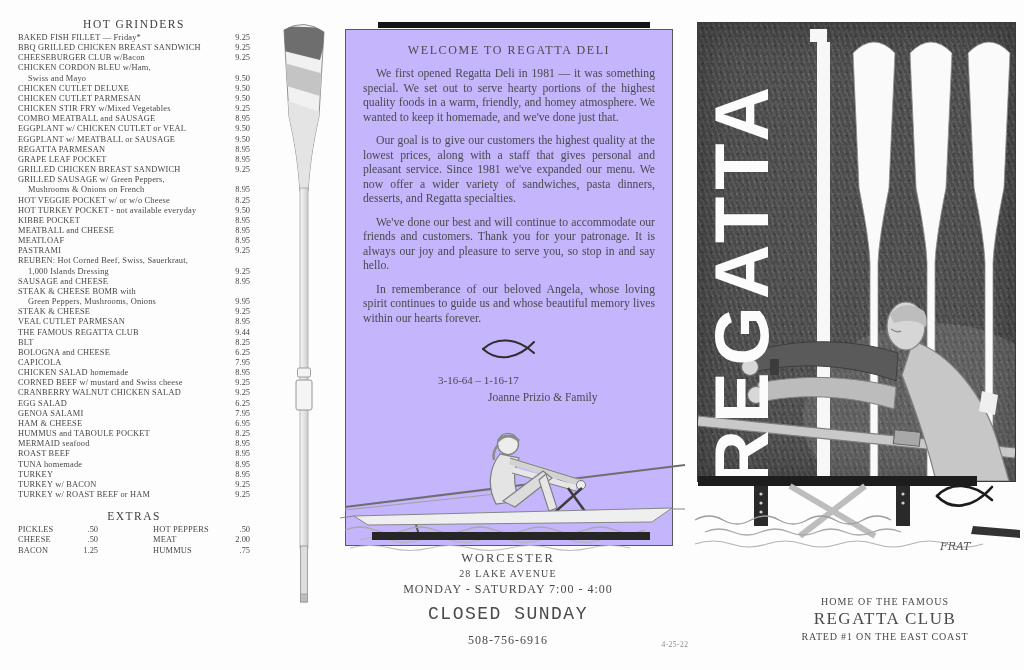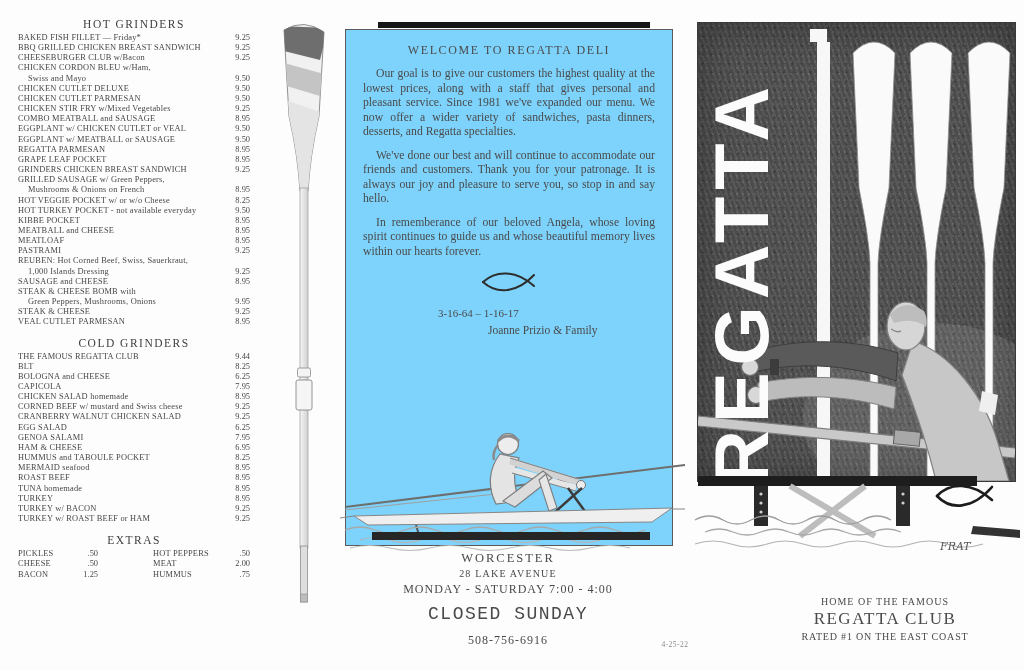--- a/index.html
+++ b/index.html
@@ -20,21 +20,21 @@
   .excol1{width:80px;margin-right:55px;}
   .excol1 .mprice{width:26px;}
   .excol2{width:97px;}
   .excol2 .mprice{width:28px;}
 
   
   .left-oar{position:absolute;left:268px;top:16px;}
 
   
   .center-box{position:absolute;left:345px;top:29px;width:326px;height:515px;
-              border:1px solid #5a5a5a;background:#7dd3fc;}
+              border:1px solid #5a5a5a;background:#c4b5fd;}
   .top-bar{position:absolute;left:32px;top:-8px;width:272px;height:6px;background:#161616;}
   .c-title{text-align:center;font-size:12px;letter-spacing:1.6px;color:#4a4a4a;margin-top:13px;}
   .c-body{padding:0 17px;}
   .c-body p{font-size:11.7px;line-height:14.5px;text-align:justify;text-indent:13px;
             margin:9px 0;color:#4a4a4a;}
   .fish-line{text-align:center;margin-top:6px;}
   .dates{font-size:11px;margin:7px 0 0 92px;color:#4a4a4a;}
   .sig{font-size:11.5px;margin:5px 0 0 142px;color:#4a4a4a;}
   .center-rower{position:absolute;left:340px;top:408px;}
   .center-footer{position:absolute;left:345px;top:551px;width:326px;text-align:center;color:#4a4a4a;}
@@ -142,21 +142,21 @@
         </div>
       </div>
       <div class="mrow">
         <div class="mline">
           <span class="mname">GRAPE LEAF POCKET</span>
           <span class="mprice">8.95</span>
         </div>
       </div>
       <div class="mrow">
         <div class="mline">
-          <span class="mname">GRINDERS CHICKEN BREAST SANDWICH</span>
+          <span class="mname">GRILLED CHICKEN BREAST SANDWICH</span>
           <span class="mprice">9.25</span>
         </div>
       </div>
       <div class="mrow">
         <div class="mline">
           <span class="mname">GRILLED SAUSAGE w/ Green Peppers,</span>
         </div>
         <div class="mline">
           <span class="mname indent">Mushrooms &amp; Onions on French</span>
           <span class="mprice">8.95</span>
@@ -229,21 +229,20 @@
         </div>
       </div>
       <div class="mrow">
         <div class="mline">
           <span class="mname">VEAL CUTLET PARMESAN</span>
           <span class="mprice">8.95</span>
         </div>
       </div>
     </div>
 
-  <div class="sec-title cold">COLD GRINDERS</div>
   <div class="mlist">
       <div class="mrow">
         <div class="mline">
           <span class="mname">THE FAMOUS REGATTA CLUB</span>
           <span class="mprice">9.44</span>
         </div>
       </div>
       <div class="mrow">
         <div class="mline">
           <span class="mname">BLT</span>
@@ -408,20 +407,21 @@
   <rect x="29.5" y="352" width="13" height="9" rx="1.5" fill="#f3f3f3" stroke="#8a8a8a" stroke-width=".8"></rect>
   <rect x="28" y="364" width="16" height="30" rx="2" fill="#f5f5f5" stroke="#8a8a8a" stroke-width=".9"></rect>
   <rect x="32.5" y="530" width="7" height="56" fill="#dedede" stroke="#8e8e8e" stroke-width=".8"></rect>
   <rect x="32.5" y="578" width="7" height="8" fill="#bdbdbd" stroke="#8e8e8e" stroke-width=".6"></rect>
 </svg>
 
 <div class="center-box">
   <div class="top-bar"></div>
   <div class="c-title">WELCOME TO REGATTA DELI</div>
   <div class="c-body">
+    <p>We first opened Regatta Deli in 1981 — it was something special. We set out to serve hearty portions of the highest quality foods in a warm, friendly, and homey atmosphere. We wanted to keep it homemade, and we've done just that.</p>
     <p>Our goal is to give our customers the highest quality at the lowest prices, along with a staff that gives personal and pleasant service. Since 1981 we've expanded our menu. We now offer a wider variety of sandwiches, pasta dinners, desserts, and Regatta specialties.</p>
     <p>We've done our best and will continue to accommodate our friends and customers. Thank you for your patronage. It is always our joy and pleasure to serve you, so stop in and say hello.</p>
     <p>In rememberance of our beloved Angela, whose loving spirit continues to guide us and whose beautiful memory lives within our hearts forever.</p>
   </div>
   <div class="fish-line">
     <svg width="58" height="28" viewBox="0 0 58 28">
       <path d="M3 14 C16 2 36 2 54 18" fill="none" stroke="#2e2e2e" stroke-width="2" stroke-linecap="round"></path>
       <path d="M3 14 C16 26 36 26 54 7" fill="none" stroke="#2e2e2e" stroke-width="2" stroke-linecap="round"></path>
     </svg>
   </div>

